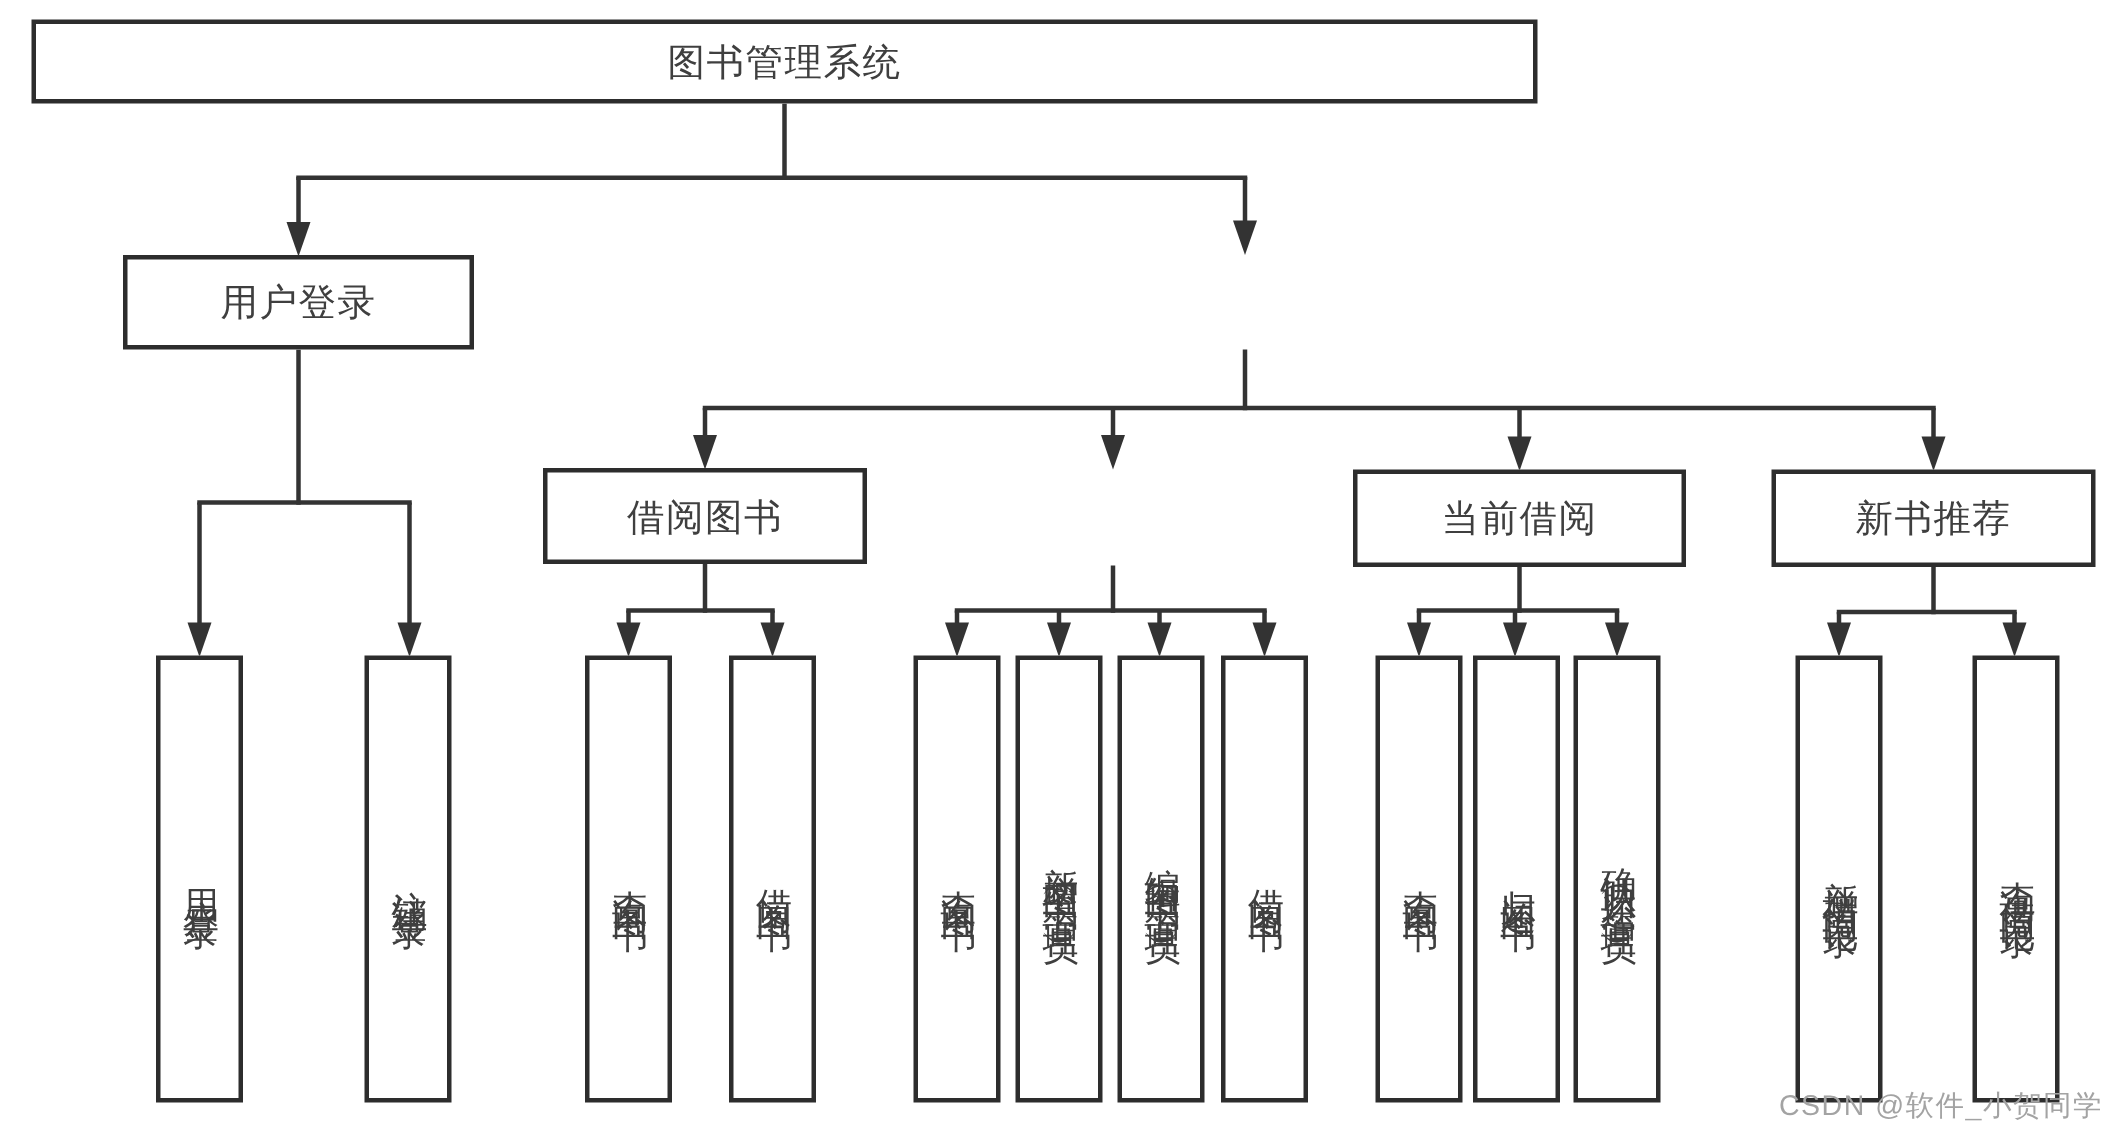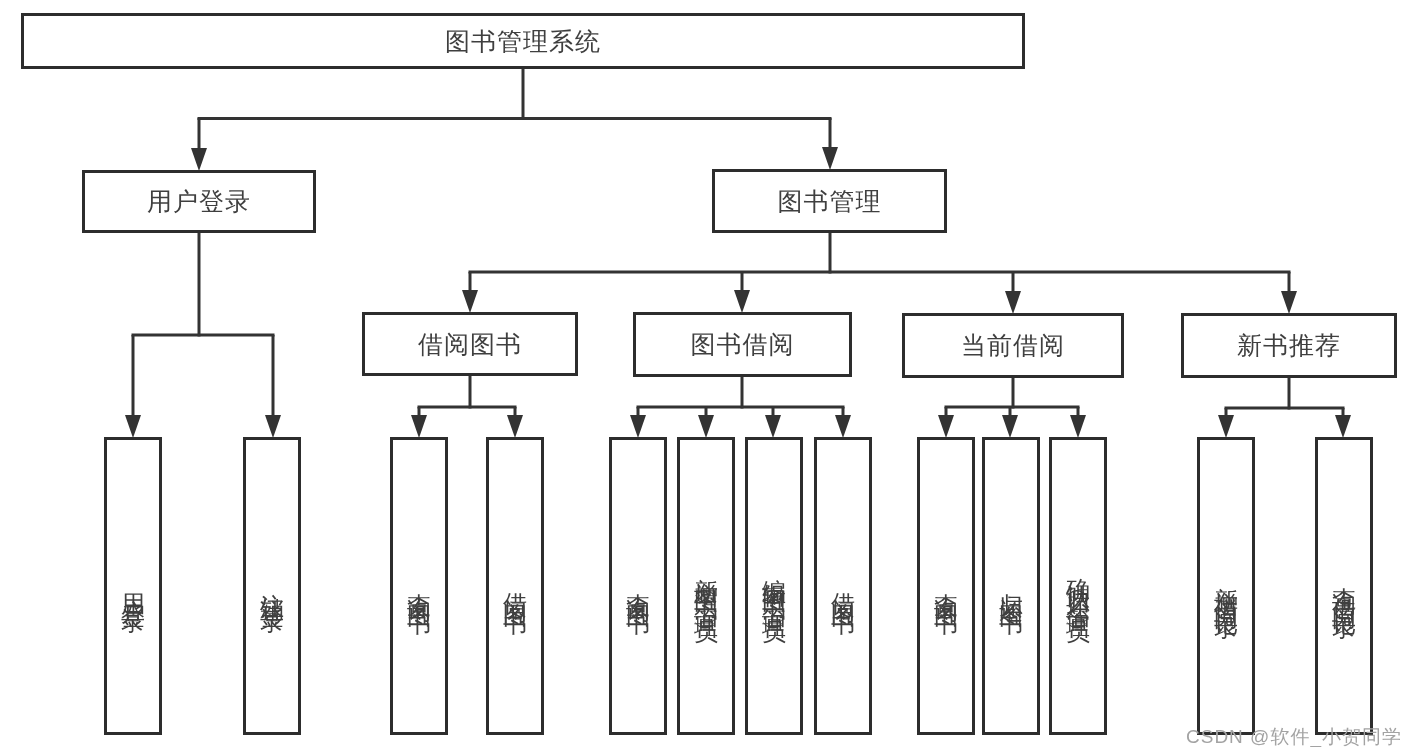--- a/index.html
+++ b/index.html
@@ -121,24 +121,22 @@
       <line x1="1226" y1="408" x2="1226" y2="417"></line>
       <line x1="1343" y1="408" x2="1343" y2="417"></line>
       <polygon points="1226,438 1218,415 1234,415"></polygon>
       <polygon points="1343,438 1335,415 1351,415"></polygon>
     </g>
   </svg>
 
   <div class="node n-root">图书管理系统</div>
 
   <div class="node n-login">用户登录</div>
-  <div class="node n-mgmt">图书管理</div>
 
   <div class="node n-newrec">借阅图书</div>
-  <div class="node n-borrow">图书借阅</div>
   <div class="node n-current">当前借阅</div>
   <div class="node n-records">新书推荐</div>
 
   <div class="node leaf lf-1">用户登录</div>
   <div class="node leaf lf-2">注销登录</div>
 
   <div class="node leaf lf-3">查询图书</div>
   <div class="node leaf lf-4">借阅图书</div>
 
   <div class="node leaf lf-5">查询图书</div>

